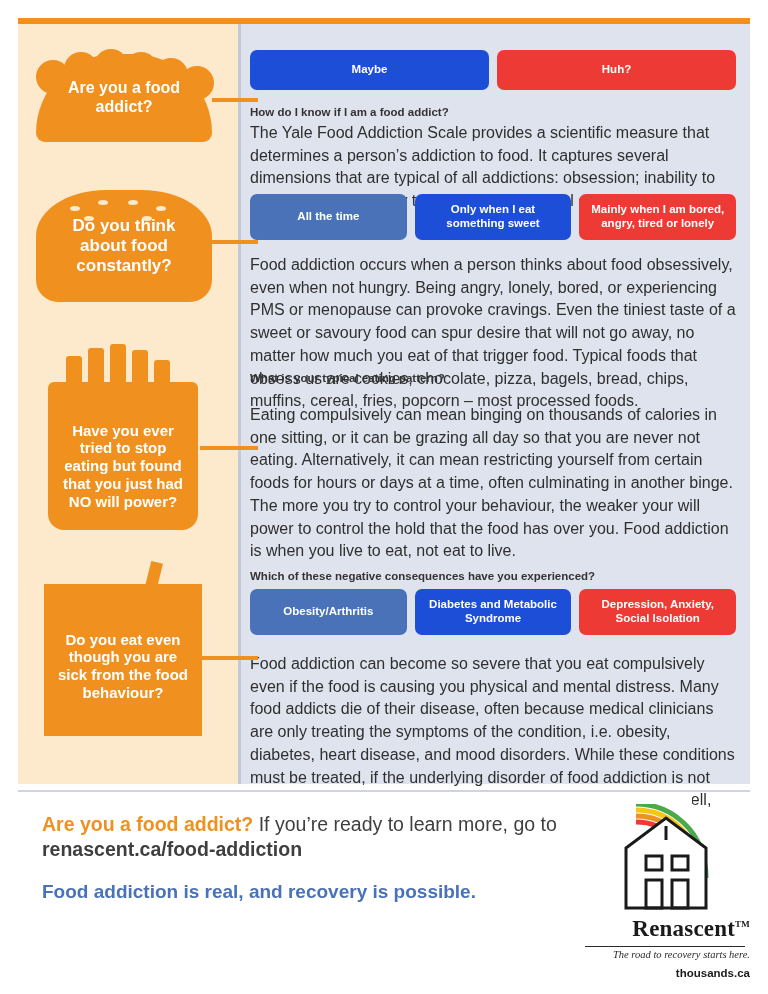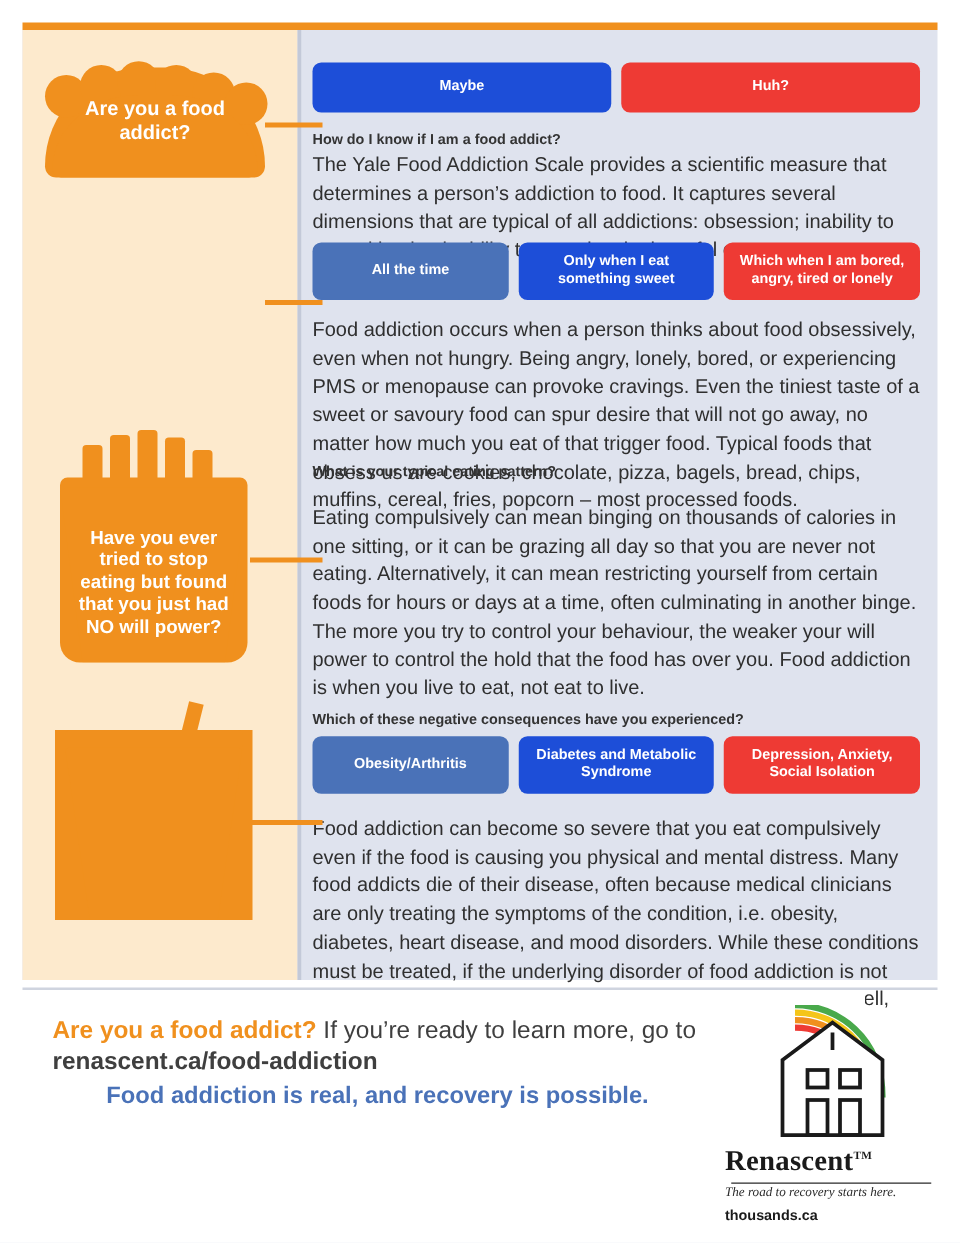--- a/index.html
+++ b/index.html
@@ -126,22 +126,22 @@
     font-size: 16px; color: #2f2f2f; line-height: 1.42;
     margin-top: 11px;
   }
   
   .footer { position: absolute; left: 0; top: 790px; width: 692px; height: 204px; background:#fff; }
   .f-rule { position:absolute; left: 18px; top: 0; width: 732px; height: 2px; background: #cfd4df; }
   .f-left { position: absolute; left: 42px; top: 22px; width: 520px; }
   .f-line1 { font-size: 19.5px; line-height: 1.3; color: #3f3f3f; }
   .f-line1 b { color: #f0901e; }
   .f-line1 .url { font-weight: bold; color: #3f3f3f; }
-  .f-line2 { margin-top: 1px; font-size: 19px; font-weight: bold; color: #4a72b8; line-height: 1.32; text-align: center; }
-  .f-right { position: absolute; left: 580px; top: 14px; width: 170px; text-align: left; }
+  .f-line2 { margin-top: 16px; font-size: 19px; font-weight: bold; color: #4a72b8; line-height: 1.32; }
+  .f-right { position: absolute; left: 580px; top: 14px; width: 170px; text-align: right; }
   .logo-wrap { position: relative; width: 170px; height: 112px; }
   .brand { font-family: "Liberation Serif", serif; font-weight: bold; font-size: 23px; color: #1a1a1a; letter-spacing: .2px; }
   .brand sup { font-size: 9px; vertical-align: super; }
   .tag { font-family: "Liberation Serif", serif; font-style: italic; font-size: 10.5px; color: #2a2a2a; margin-top: 2px; }
   .tag-rule { width: 160px; height: 1px; background:#2a2a2a; margin: 4px auto 0; }
   .site { font-size: 11.5px; font-weight: bold; color: #1a1a1a; margin-top: 7px; }
 </style>
 </head>
 <body>
 
@@ -165,20 +165,31 @@
             <span style="left:124px;top:6px;"></span>
             <span style="left:150px;top:14px;"></span>
           </div>
           <div class="taco-shell"></div>
           <div class="qtext">Are you a food addict?</div>
         </div>
         <div class="stub" style="left:194px; top:44px; width:46px;"></div>
       </div>
 
       <div class="qitem" style="top:166px;left:0;">
+        <div class="qshape shape-burger">
+          <div class="burger-seeds">
+            <i style="left:34px; top:16px;"></i>
+            <i style="left:62px; top:10px;"></i>
+            <i style="left:92px; top:10px;"></i>
+            <i style="left:120px;top:16px;"></i>
+            <i style="left:48px; top:26px;"></i>
+            <i style="left:106px;top:26px;"></i>
+          </div>
+          <div class="qtext">Do you think about food constantly?</div>
+        </div>
         <div class="stub" style="left:194px; top:50px; width:46px;"></div>
       </div>
 
       <div class="qitem" style="top:358px;left:0;">
         <div class="qshape shape-fries">
           <div class="fries-sticks">
             <i style="left:34px; top:10px;  height:46px;"></i>
             <i style="left:56px; top:2px;   height:54px;"></i>
             <i style="left:78px; top:-2px;  height:58px;"></i>
             <i style="left:100px;top:4px;   height:52px;"></i>
@@ -188,20 +199,21 @@
           <div class="qtext">Have you ever tried to stop eating but found that you just had NO will power?</div>
         </div>
         <div class="stub" style="left:182px; top:64px; width:58px;"></div>
       </div>
 
       <div class="qitem" style="top:560px;left:0;">
         <div class="qshape shape-cup">
           <div class="cup-straw"></div>
           <div class="cup-lid"></div>
           <div class="cup-body"></div>
+          <div class="qtext">Do you eat even though you are sick from the food behaviour?</div>
         </div>
         <div class="stub" style="left:182px; top:72px; width:58px;"></div>
       </div>
 
     </div>
 
     <div class="rcol">
 
       <div class="block" style="top:26px;">
         <div class="answers">
@@ -209,21 +221,21 @@
           <div class="ans red">Huh?</div>
         </div>
         <div class="qlabel" style="margin-top:16px;margin-bottom:2px;">How do I know if I am a food addict?</div>
         <div class="para" style="margin-top:4px;">The Yale Food Addiction Scale provides a scientific measure that determines a person’s addiction to food. It captures several dimensions that are typical of all addictions: obsession; inability to control intake; inability to stop despite harmful consequences.</div>
       </div>
 
       <div class="block" style="top:170px;">
         <div class="answers">
           <div class="ans blue tall">All the time</div>
           <div class="ans green tall">Only when I eat something sweet</div>
-          <div class="ans red tall">Which when I am bored, angry, tired or lonely</div>
+          <div class="ans red tall">Mainly when I am bored, angry, tired or lonely</div>
         </div>
         <div class="para" style="margin-top:14px;">Food addiction occurs when a person thinks about food obsessively, even when not hungry. Being angry, lonely, bored, or experiencing PMS or menopause can provoke cravings. Even the tiniest taste of a sweet or savoury food can spur desire that will not go away, no matter how much you eat of that trigger food. Typical foods that obsess us are cookies, chocolate, pizza, bagels, bread, chips, muffins, cereal, fries, popcorn – most processed foods.</div>
       </div>
 
       <div class="block" style="top:348px;">
         <div class="qlabel">What is your typical eating pattern?</div>
         <div class="para" style="margin-top:20px;">Eating compulsively can mean binging on thousands of calories in one sitting, or it can be grazing all day so that you are never not eating. Alternatively, it can mean restricting yourself from certain foods for hours or days at a time, often culminating in another binge. The more you try to control your behaviour, the weaker your will power to control the hold that the food has over you. Food addiction is when you live to eat, not eat to live.</div>
       </div>
 
       <div class="block" style="top:546px;">

